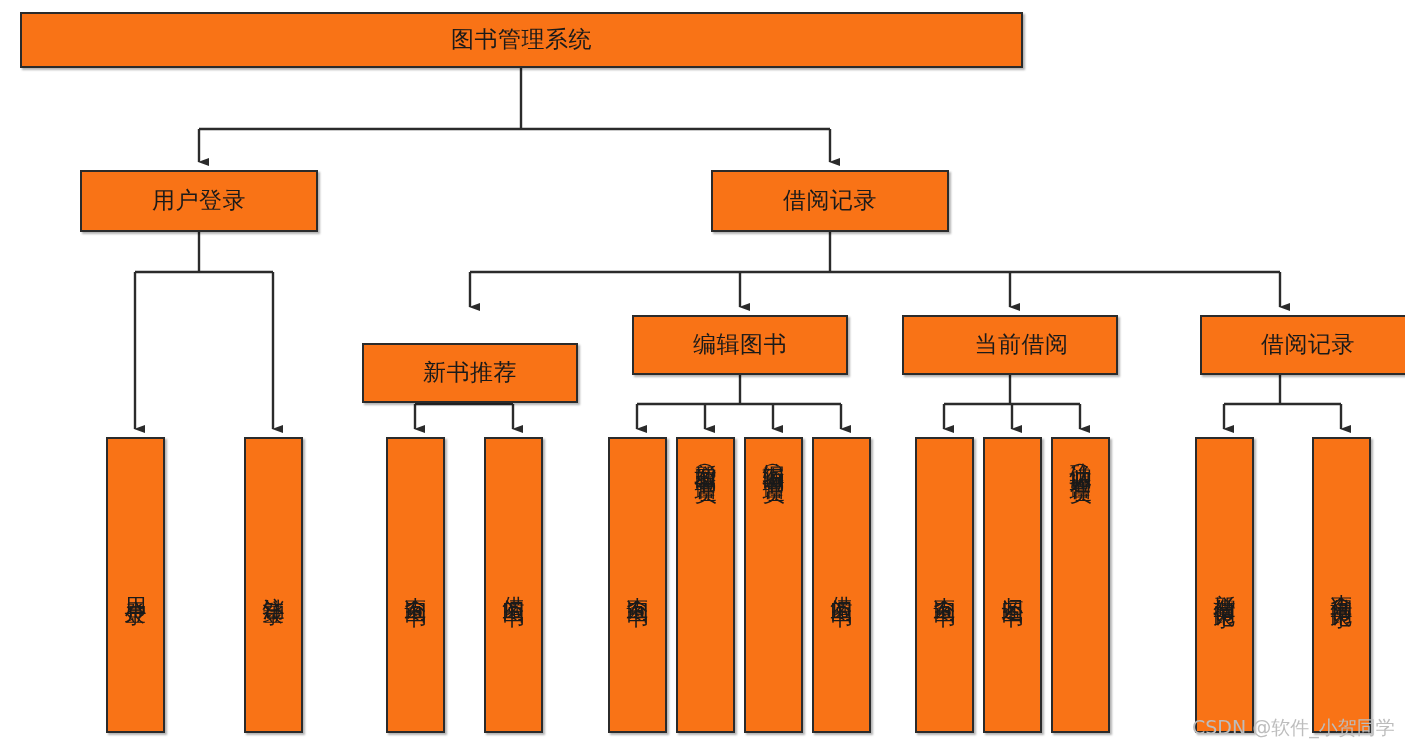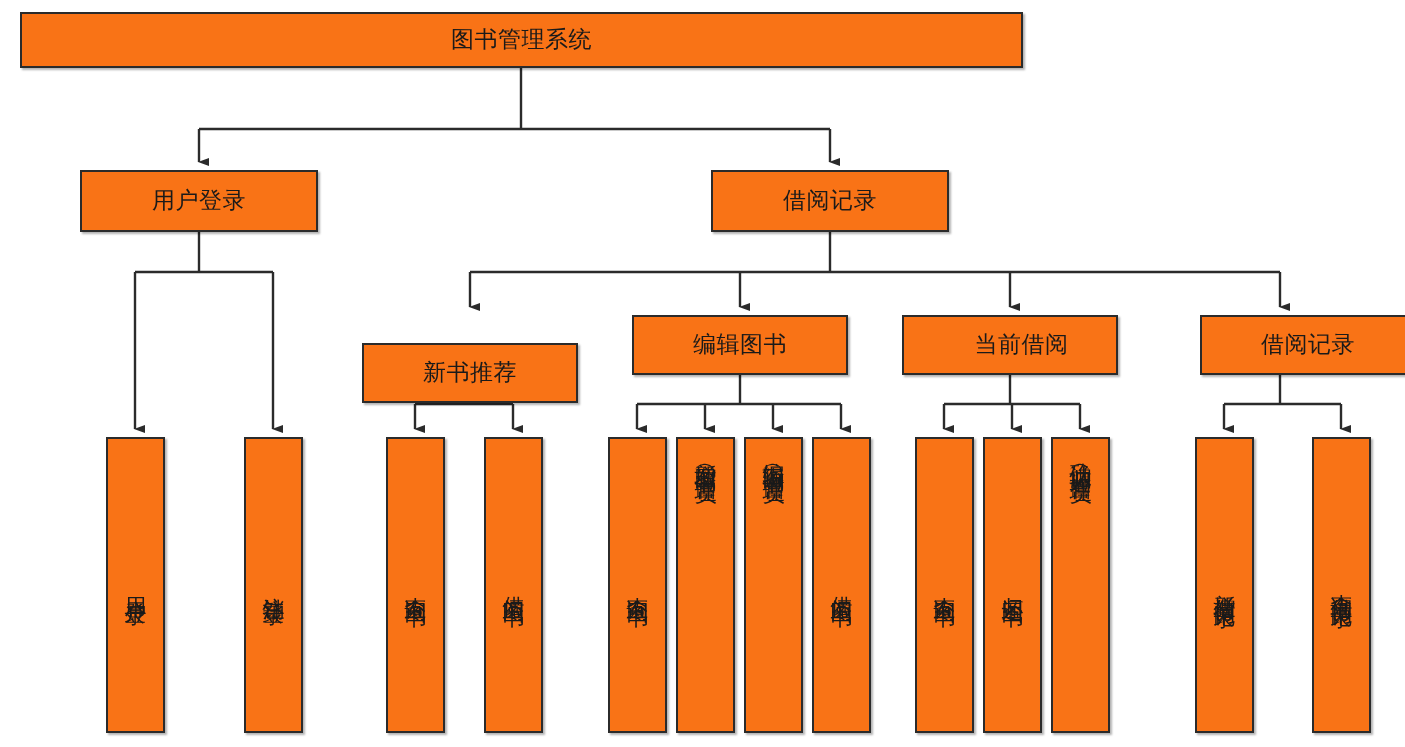--- a/index.html
+++ b/index.html
@@ -193,14 +193,15 @@
     <span class="node-label">确认归还（管理员）</span>
   </div>
 
   <div class="node vertical vcenter" style="left:1195px; top:437px; width:59px; height:296px;">
     <span class="node-label">新增借阅记录</span>
   </div>
   <div class="node vertical vcenter" style="left:1312px; top:437px; width:59px; height:296px;">
     <span class="node-label">查询借阅记录</span>
   </div>
 
+  <div class="watermark" style="left:1192px; top:715px;">CSDN @软件_小贺同学</div>
 
 </div>
 
 </body></html>

